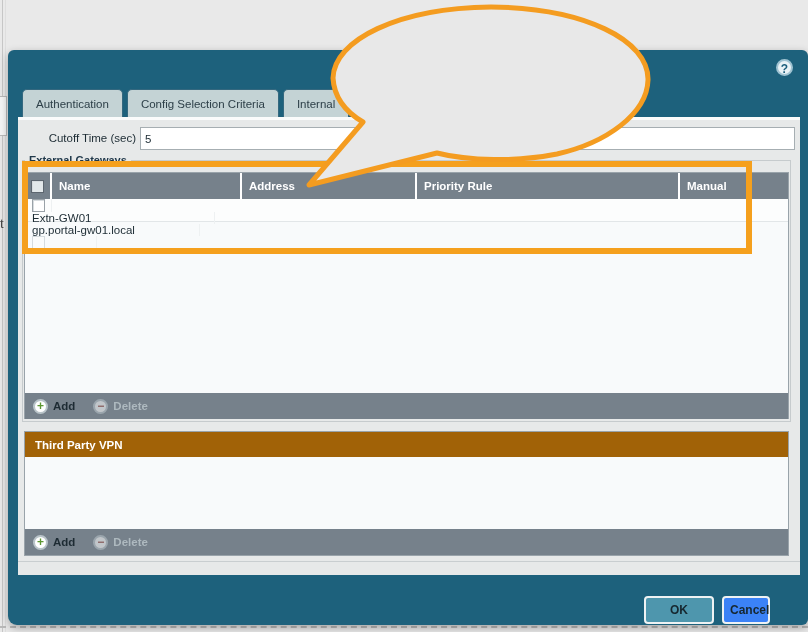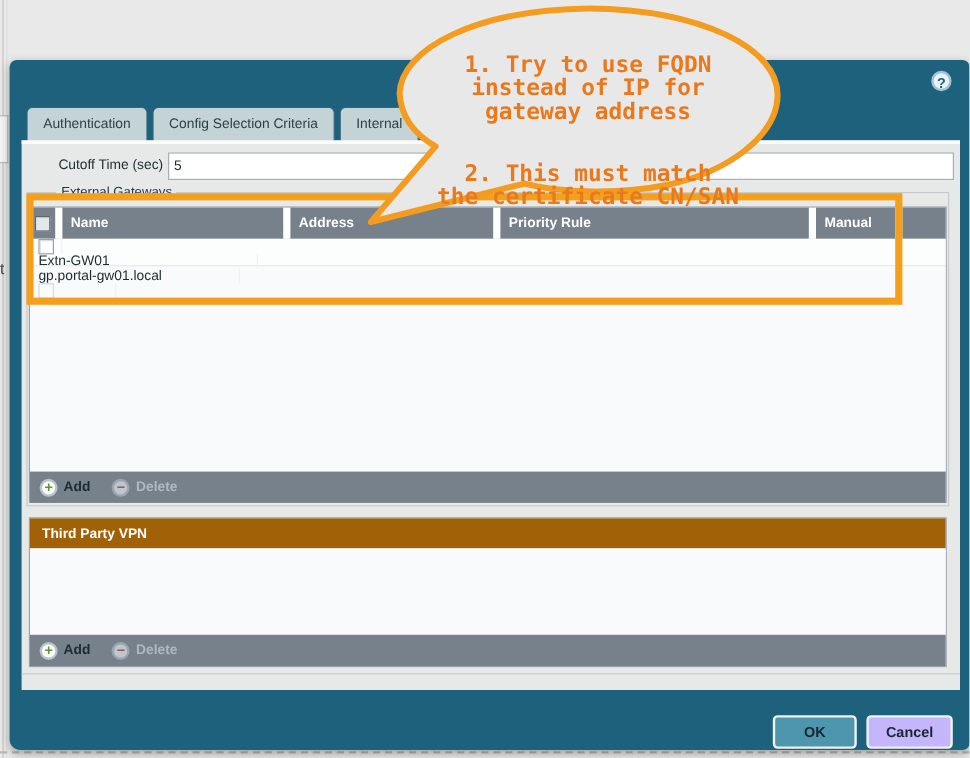--- a/index.html
+++ b/index.html
@@ -29,28 +29,28 @@
   .panel{position:absolute;left:10px;top:67px;width:782px;height:458px;background:#e7e9e9;
          border-top:3px solid #fafbfb;box-sizing:border-box;}
 
   .cutoff-label{position:absolute;left:8px;top:12px;width:110px;text-align:right;
                 font-size:11.5px;color:#1c2b33;}
   .cutoff-input{position:absolute;left:122px;top:7px;width:645px;height:19px;border:1px solid #a6aeb2;
                 background:#ffffff;font-family:"Liberation Sans",sans-serif;font-size:11.5px;color:#1c2b33;padding:1px 4px;}
 
   fieldset.grp{position:absolute;left:4px;top:34px;width:769px;height:268px;margin:0;padding:0;
                border:1px solid #c6cbcd;box-sizing:border-box;}
-  fieldset.grp legend{margin-left:24px;padding:0 4px;font-size:11px;font-weight:normal;color:#20384a;}
+  fieldset.grp legend{margin-left:2px;padding:0 4px;font-size:11px;font-weight:bold;color:#20384a;}
 
   .tbl{position:absolute;left:6px;width:765px;border:1px solid #99a3aa;box-sizing:border-box;background:#f8fafb;}
   .tbl1{top:52px;height:247px;}
   .tbl2{top:311px;height:125px;}
   .thead{display:flex;height:26px;background:#76818b;align-items:stretch;}
   .th{color:#ffffff;font-size:11.5px;font-weight:bold;display:flex;align-items:center;
-      padding-left:7px;border-right:6px solid #ffffff;box-sizing:border-box;}
+      padding-left:7px;border-right:2px solid #ffffff;box-sizing:border-box;}
   .trow{display:flex;height:22px;background:#fcfdfd;border-bottom:1px solid #e2e6e8;align-items:stretch;cursor:pointer;flex-direction:column;}
   .td{font-size:11.5px;color:#1c2b33;display:flex;align-items:center;padding-left:7px;
       border-right:1px solid #eef1f2;box-sizing:border-box;}
   .c-check{width:27px;justify-content:center;padding-left:0;}
   .c-name{width:190px;}
   .c-addr{width:175px;}
   .c-prio{width:263px;}
   .c-man{width:72px;}
   .c-rest{flex:1;border-right:none;}
   .filler{height:171px;background:#f8fafb;}
@@ -71,21 +71,21 @@
   .tool.add .ico{color:#5d9732;}
   .tool.del{cursor:default;}
   .tool.del .ico{color:#9a4a42;opacity:.55;}
   .tool.del .lbl{color:#aeb9bf;font-weight:bold;}
 
   .panel-edge{position:absolute;left:0;top:441px;width:782px;height:1px;background:#c9ced0;}
 
   .btn{position:absolute;top:546px;height:28px;border-radius:4px;border:2px solid #eef2f3;
        font-family:"Liberation Sans",sans-serif;font-size:12px;font-weight:bold;color:#16272f;cursor:pointer;box-sizing:border-box;}
   .btn-ok{left:636px;width:70px;background:#4e96ad;}
-  .btn-cancel{left:714px;width:72px;background:#c4b5fd;}
+  .btn-cancel{left:714px;width:48px;background:#3b82f6;}
 
   
   .overlay{position:absolute;left:0;top:0;width:808px;height:632px;pointer-events:none;}
   .note{position:absolute;left:352px;top:25px;width:276px;text-align:center;pointer-events:none;
         font-family:"DejaVu Sans Mono",monospace;font-weight:bold;font-size:19px;line-height:19.5px;
         color:#e8791c;white-space:pre-line;}
   .note .p2{margin-top:13px;}
 </style>
 </head>
 <body>
@@ -178,21 +178,14 @@
     <rect x="25" y="164" width="724" height="87" fill="none" stroke="#F5A01D" stroke-width="6"></rect>
     <path d="M 333 78
              C 334 40 398 8 491 7
              C 584 8 649 40 648 80
              C 647 114 606 143 557 154
              C 517 162 468 161 437 153
              L 309 185
              L 363 122
              C 344 111 334 96 333 78 Z" fill="#E8E8E8" stroke="#F49C20" stroke-width="5" stroke-linejoin="round" stroke-linecap="round"></path>
   </svg>
-  <div class="note">
-    <div class="p1">1. Try to use FQDN
-instead of IP for
-gateway address</div>
-    <div class="p2">2. This must match
-the certificate CN/SAN</div>
-  </div>
 
 </div>
 
 </body></html>

